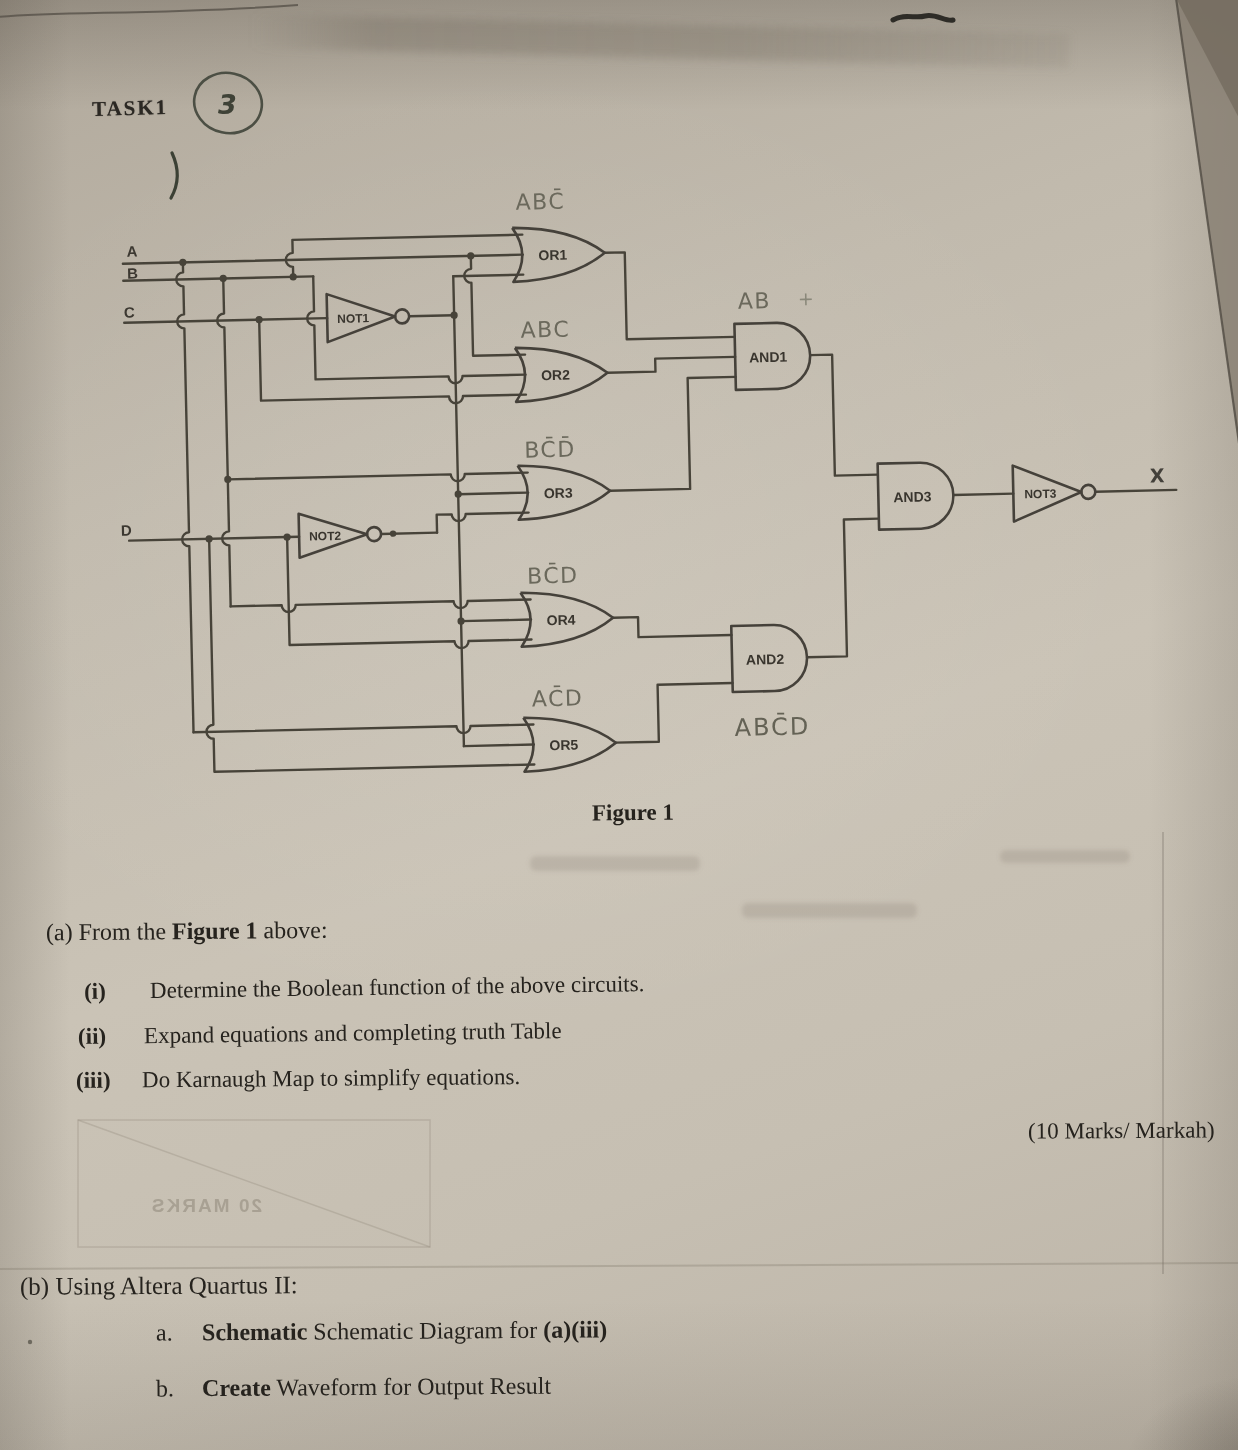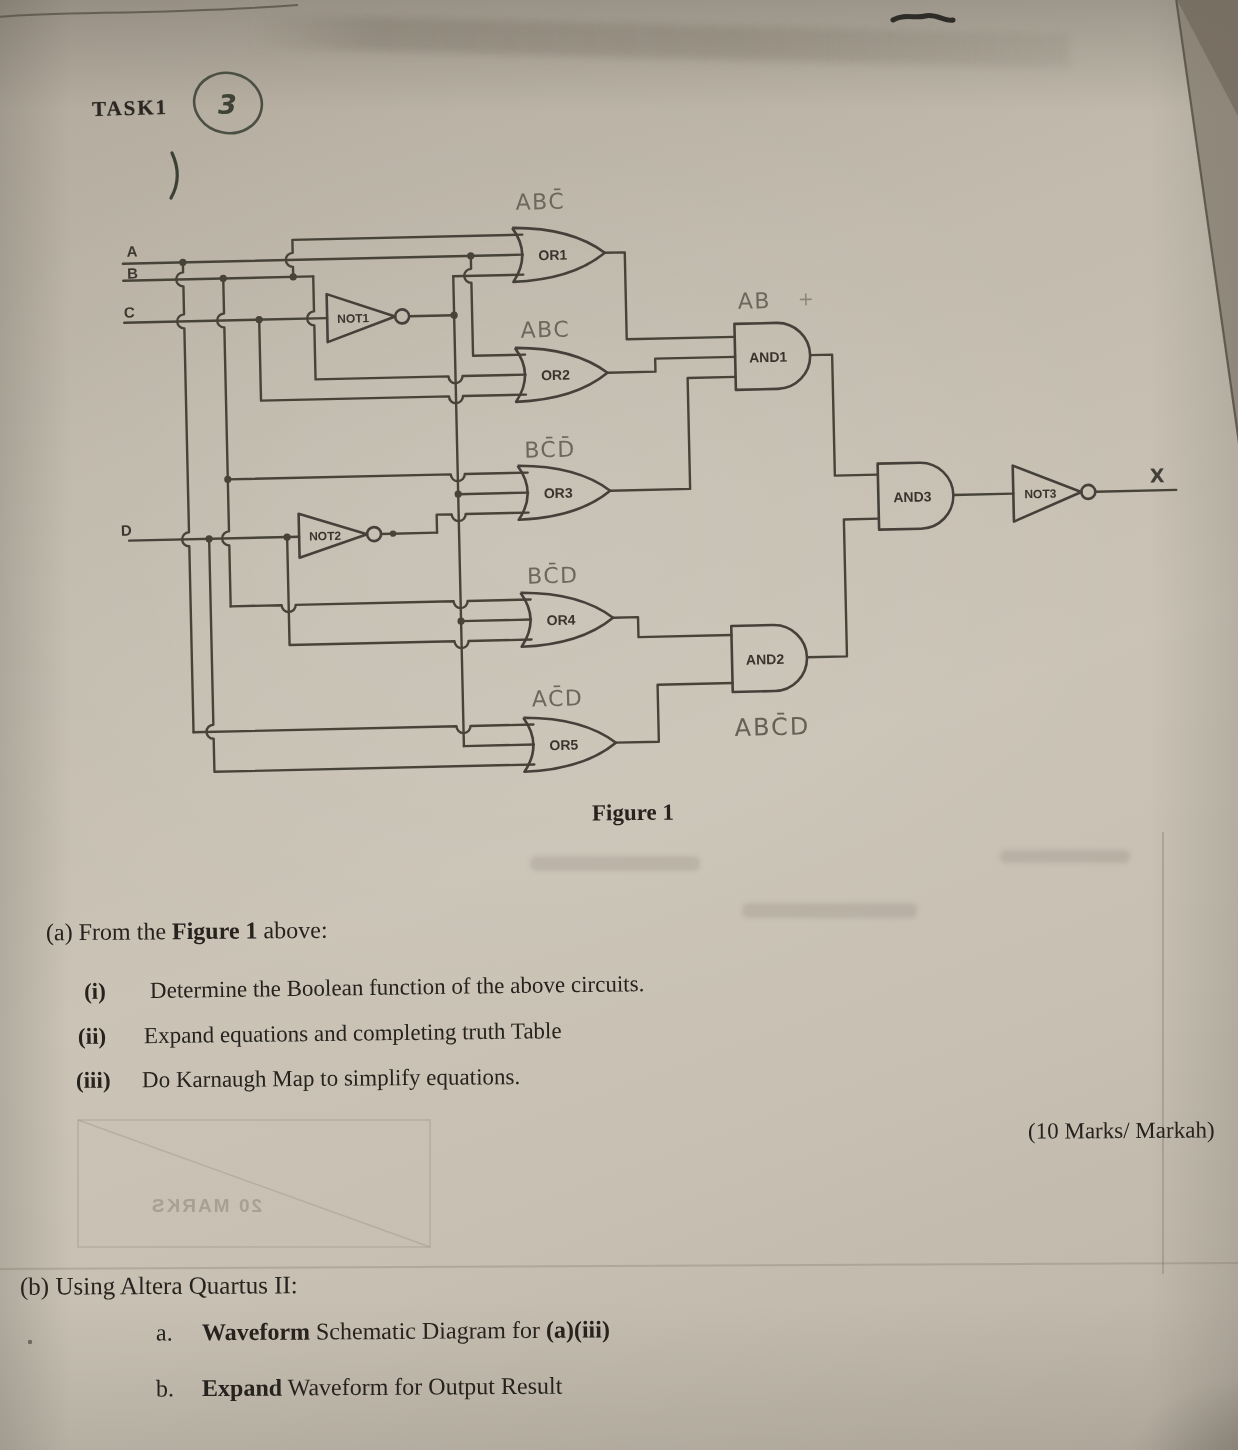--- a/index.html
+++ b/index.html
@@ -214,15 +214,15 @@
 <div id="item-i" class="textline item"><span class="num">(i)</span><span>Determine the Boolean function of the above circuits.</span></div>
 
 <div id="item-ii" class="textline item"><span class="num">(ii)</span><span>Expand equations and completing truth Table</span></div>
 
 <div id="item-iii" class="textline item"><span class="num">(iii)</span><span>Do Karnaugh Map to simplify equations.</span></div>
 
 <div id="marks-line" class="textline">(10 Marks/ Markah)</div>
 
 <div id="line-b" class="textline">(b) Using Altera Quartus II:</div>
 
-<div id="item-ba" class="textline bitem"><span class="num">a.</span><span class="b">Waveform</span><span> Schematic Diagram for </span><span class="b">(a)(iii)</span></div>
-
-<div id="item-bb" class="textline bitem"><span class="num">b.</span><span class="b">Expand</span><span> Waveform for Output Result</span><span class="b"></span></div>
+<div id="item-ba" class="textline bitem"><span class="num">a.</span><span class="b">Schematic</span><span> Schematic Diagram for </span><span class="b">(a)(iii)</span></div>
+
+<div id="item-bb" class="textline bitem"><span class="num">b.</span><span class="b">Create</span><span> Waveform for Output Result</span><span class="b"></span></div>
 
 </body></html>

